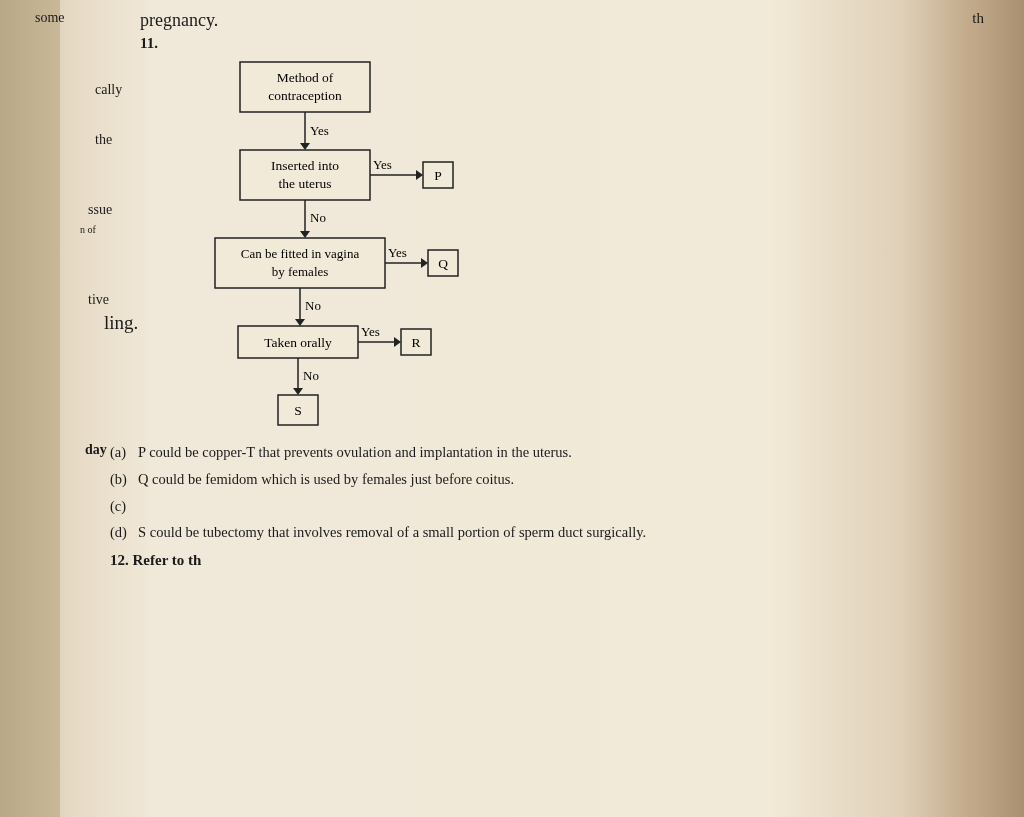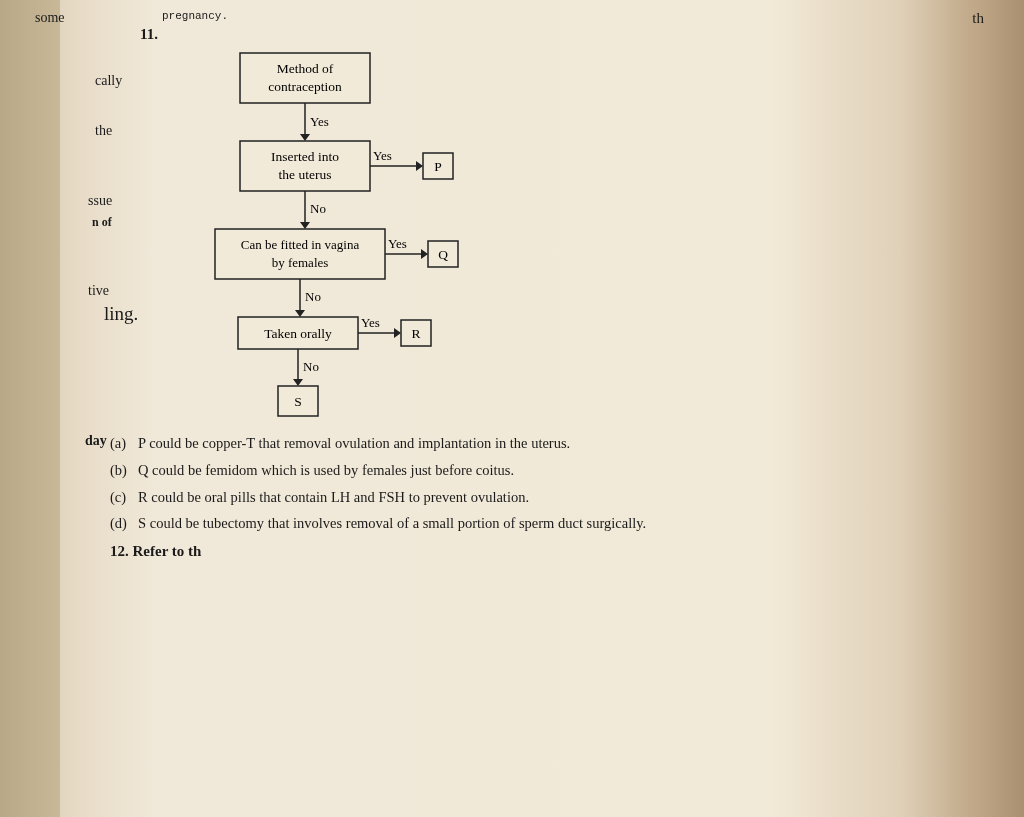--- a/index.html
+++ b/index.html
@@ -56,35 +56,35 @@
 <body>
 
 <div class="page-bg"></div>
 <div class="left-margin"></div>
 <div class="right-margin"></div>
 
 <div class="content-area">
 
   <div style="position:relative; display:flex; align-items:flex-end; margin-bottom:4px;">
     <div style="position:absolute; left:-45px; top:0; font-size:14px; color:#1a1a1a;">some</div>
-    <div style="margin-left:82px; font-size:11px;font-family:Liberation Mono, monospace;">pregnancy.</div>
+    <div style="margin-left:60px; font-size:18px;">pregnancy.</div>
     <div style="position:absolute; right:-30px; top:0; font-size:15px;">th</div>
   </div>
 
   <div style="display:flex; align-items:flex-start; margin-left:0px; position:relative;gap:36px;">
     <div style="position:absolute; left:-45px; top:0; font-size:14px;"></div>
     <div style="min-width:36px; font-size:15px; font-weight:bold; margin-left:60px;">11.</div>
   </div>
 
   <div style="position:relative;">
 
     <div style="position:absolute; left:15px; top:30px; font-size:14px;">cally</div>
     <div style="position:absolute; left:15px; top:80px; font-size:14px;">the</div>
     <div style="position:absolute; left:8px; top:150px; font-size:14px;">ssue</div>
-    <div style="position:absolute; left:12px; top:172px; font-size:12px;font-weight:bold;">n of</div>
+    <div style="position:absolute; left:0; top:172px; font-size:10px;">n of</div>
     <div style="position:absolute; left:8px; top:240px; font-size:14px;">tive</div>
     <div style="position:absolute; left:24px; top:260px; font-size:19px;">ling.</div>
 
     <svg class="flowchart-svg" width="420" height="400">
 
       <rect x="110" y="10" width="130" height="50" fill="#f2ead8" stroke="#222" stroke-width="1.5"></rect>
       <text x="175" y="30" text-anchor="middle" font-size="13.5" font-family="Times New Roman">Method of</text>
       <text x="175" y="48" text-anchor="middle" font-size="13.5" font-family="Times New Roman">contraception</text>
 
       <line x1="175" y1="60" x2="175" y2="95" stroke="#222" stroke-width="1.5"></line>
@@ -138,31 +138,30 @@
       <rect x="148" y="343" width="40" height="30" fill="#f2ead8" stroke="#222" stroke-width="1.5"></rect>
       <text x="168" y="363" text-anchor="middle" font-size="13.5" font-family="Times New Roman">S</text>
     </svg>
   </div>
 
   <div style="margin-left:30px; margin-top:-10px; position:relative;">
     <div style="position:absolute; left:-25px; top:0; font-size:14px;font-weight:bold;">day</div>
 
     <div style="display:flex; align-items:flex-start; font-size:14.5px; line-height:1.5; margin-bottom:5px;">
       <span style="min-width:28px;">(a)</span>
-      <span>P could be copper-T that removal ovulation and implantation in the uterus.</span>
+      <span>P could be copper-T that prevents ovulation and implantation in the uterus.</span>
     </div>
 
     <div style="display:flex; align-items:flex-start; font-size:14.5px; line-height:1.5; margin-bottom:5px;">
       <span style="min-width:28px;">(b)</span>
       <span>Q could be femidom which is used by females just before coitus.</span>
     </div>
 
     <div style="display:flex; align-items:flex-start; font-size:14.5px; line-height:1.5; margin-bottom:5px;">
       <span style="min-width:28px;">(c)</span>
-      <span>R could be oral pills that contain LH and FSH to prevent ovulation.</span>
     </div>
 
     <div style="display:flex; align-items:flex-start; font-size:14.5px; line-height:1.5; margin-bottom:5px;">
       <span style="min-width:28px;">(d)</span>
       <span>S could be tubectomy that involves removal of a small portion of sperm duct surgically.</span>
     </div>
 
     <div style="font-size:15px; font-weight:bold; margin-top:8px;">12. Refer to th</div>
   </div>
 

